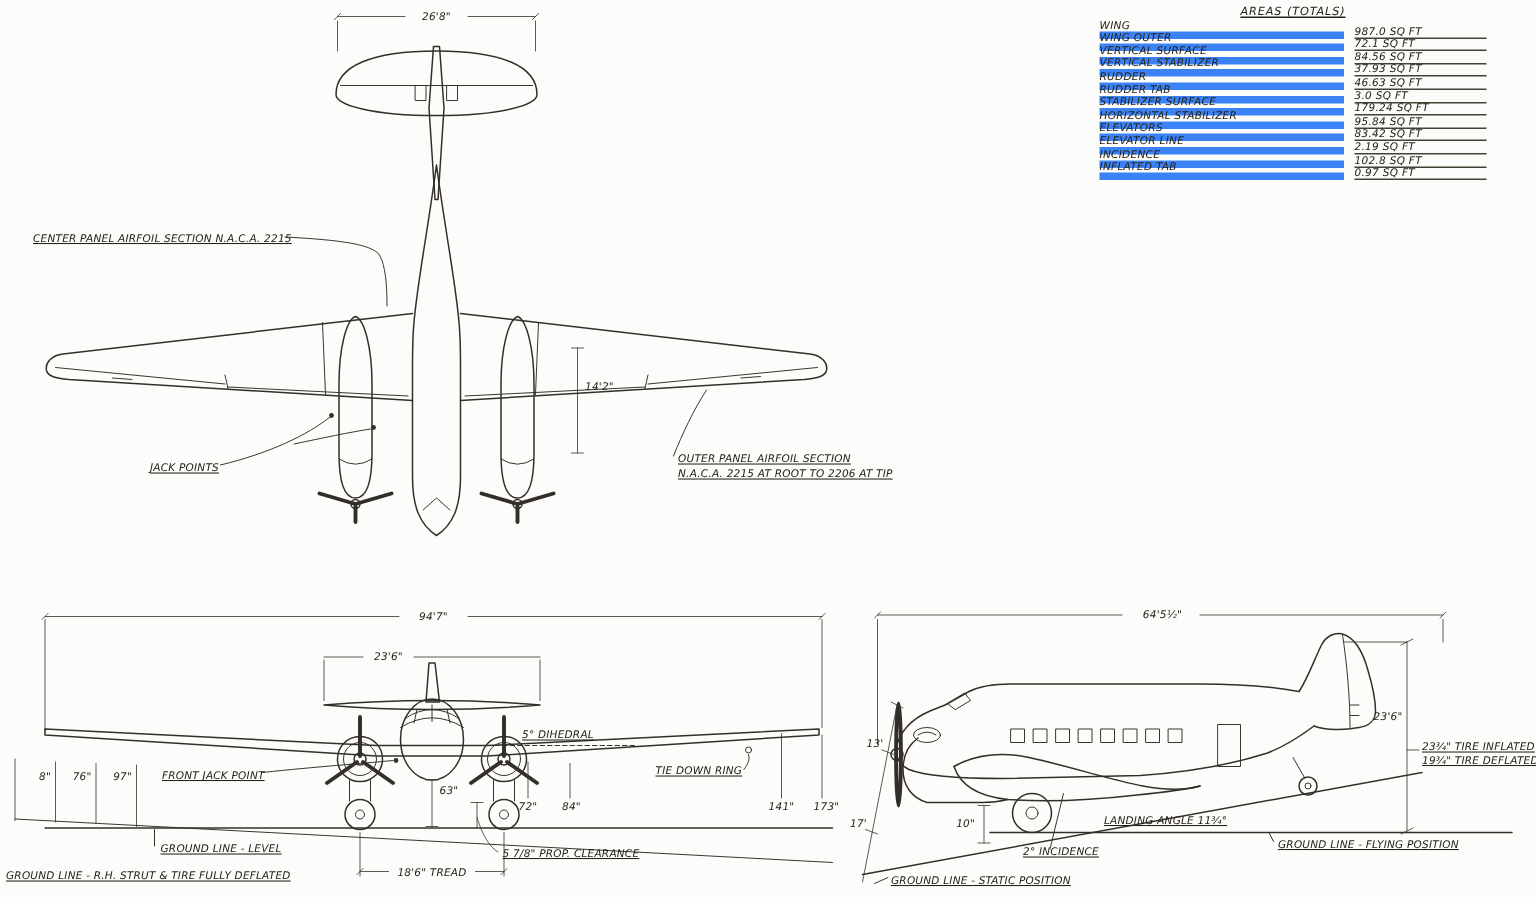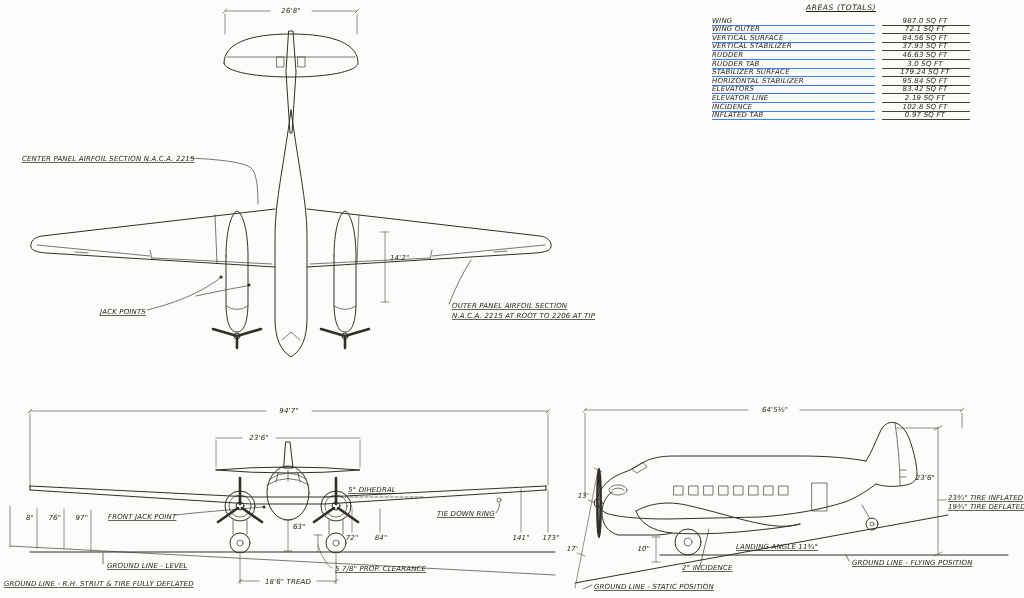--- a/index.html
+++ b/index.html
@@ -8,27 +8,27 @@
   svg text{font:italic 7px "DejaVu Sans",sans-serif;fill:#262219;letter-spacing:.15px;}
   .mid{text-anchor:middle}.end{text-anchor:end}
   .u{text-decoration:underline}
   .ln{stroke:#332f28;fill:none;stroke-width:1;stroke-linecap:round;stroke-linejoin:round}
   .thin{stroke:#332f28;fill:none;stroke-width:.65;stroke-linecap:round;stroke-linejoin:round}
   .dim{stroke:#3a362e;fill:none;stroke-width:.55;stroke-linecap:round}
   .blade{stroke:#332f28;fill:none;stroke-width:2.6;stroke-linecap:round}
   .dash{stroke-dasharray:3 2}
   .dot{fill:#332f28;stroke:none}
   
-  .areas-table{position:absolute;left:712px;top:3px;width:258px;color:#262219;
+  .areas-table{position:absolute;left:733px;top:3px;width:258px;color:#262219;
                font:italic 7px "DejaVu Sans",sans-serif;letter-spacing:.2px;}
   .areas-title{text-align:center;text-decoration:underline;font-size:7.5px;
                margin-bottom:5px;letter-spacing:.6px;}
   .arow{display:flex;align-items:flex-end;height:8.6px;white-space:nowrap;}
-  .alabel{flex:1;border-bottom:1px solid #3b82f6;}
-  .avalue{width:86px;margin-left:7px;border-bottom:1px solid #454035;text-align:center;padding-right:2px;}
+  .alabel{flex:1;border-bottom:5px solid #3b82f6;}
+  .avalue{width:86px;margin-left:7px;border-bottom:1px solid #454035;text-align:left;padding-right:2px;}
 </style>
 </head>
 <body>
 
 <div id="stage">
 
   
   <div class="areas-table">
     <div class="areas-title">AREAS (TOTALS)</div>
     <div class="arow">

